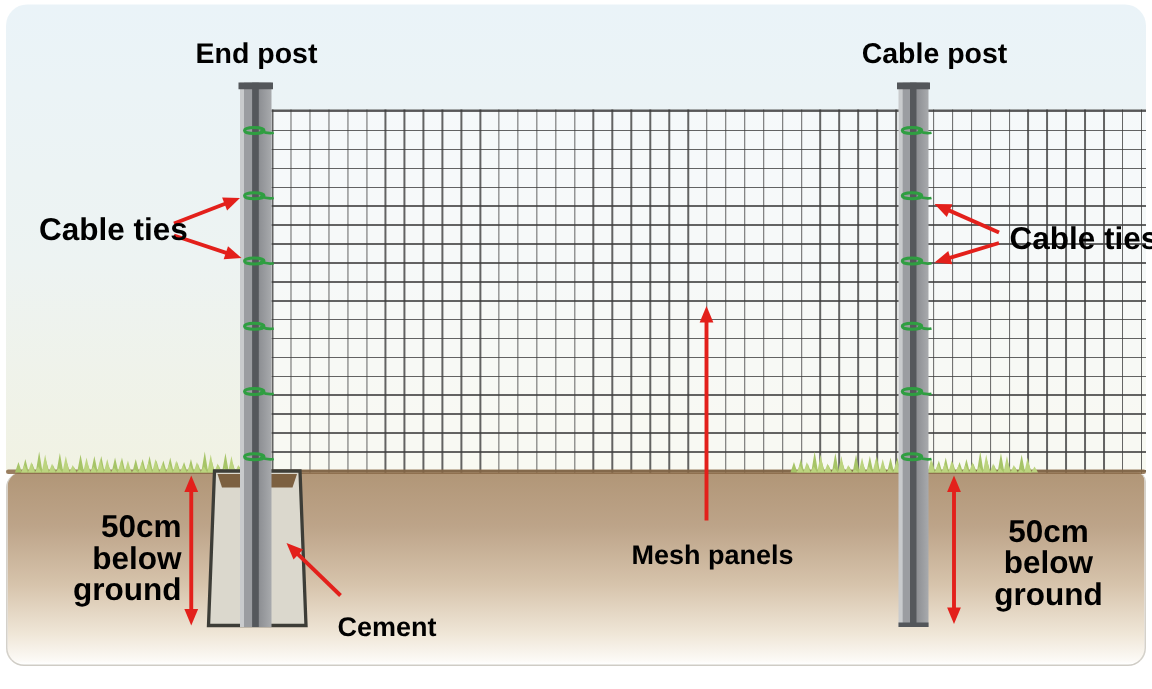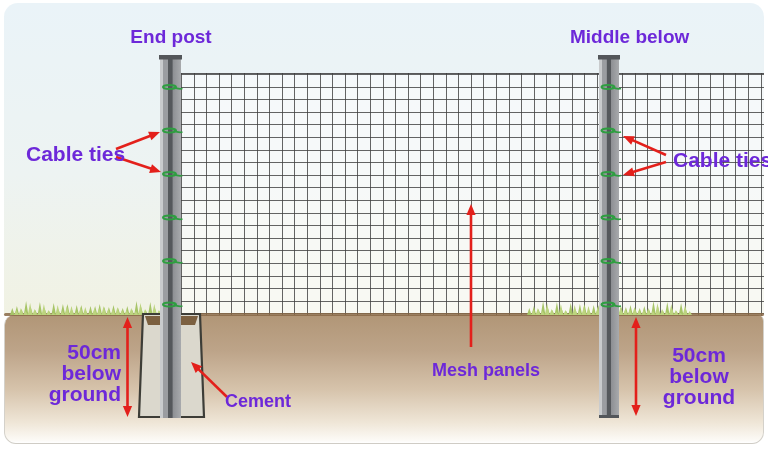--- a/index.html
+++ b/index.html
@@ -26,21 +26,21 @@
     background:linear-gradient(to bottom,#b19677 0%,#bda489 28%,#d6c3ab 58%,#efe6d7 84%,#fcfaf6 98%,#ffffff 100%);
     border-left:1px solid #d4d1ca;border-right:1px solid #d4d1ca;border-bottom:1px solid #cfccc5;
     box-sizing:border-box;
   }
   .ground-edge{
     position:absolute;left:4px;top:313px;width:760px;height:3px;
     background:#8a6a48;opacity:.85;border-radius:2px;
   }
   .overlay{position:absolute;left:0;top:0;width:768px;height:459px;}
   .lbl{
-    position:absolute;color:#6d28d9;font-weight:700;line-height:1.15;
+    position:absolute;color:#000000;font-weight:700;line-height:1.15;
     white-space:nowrap;
   }
   .lbl.title{font-size:19px;}
   .lbl.small{font-size:21px;}
   .lbl.two-line{white-space:normal;line-height:21px;}
 </style>
 </head>
 <body>
 
 <div class="canvas">
@@ -129,33 +129,33 @@
         <polygon points="127.5,417 122.9,406 132.1,406" fill="#e3201b"></polygon>
         <polygon points="127.5,317 132.1,328 122.9,328" fill="#e3201b"></polygon>
         <line x1="636" y1="323" x2="636" y2="410" stroke="#e3201b" stroke-width="2.6"></line>
         <polygon points="636,416 631.4,405 640.6,405" fill="#e3201b"></polygon>
         <polygon points="636,317 640.6,328 631.4,328" fill="#e3201b"></polygon>
       </g>
   </svg>
 
   <div class="lbl title" style="left:128px;top:26px;width:86px;text-align:center;">End post</div>
 
-  <div class="lbl title" style="left:570px;top:26px;width:106px;text-align:center;">Middle below</div>
+  <div class="lbl title" style="left:570px;top:26px;width:106px;text-align:center;">Cable post</div>
 
   <div class="lbl small" style="left:26px;top:142px;width:88px;text-align:right;">Cable ties</div>
 
   <div class="lbl small" style="left:673px;top:148px;width:92px;text-align:left;">Cable ties</div>
 
   <div class="lbl small two-line" style="left:8px;top:341px;width:113px;text-align:right;">
     <span>50cm below</span><br>
     <span>ground</span>
   </div>
 
   <div class="lbl small two-line" style="left:641px;top:344px;width:116px;text-align:center;">
     <span>50cm below</span><br>
     <span>ground</span>
   </div>
 
-  <div class="lbl small" style="left:428px;top:360px;width:116px;text-align:center;font-size:18px;">Mesh panels</div>
+  <div class="lbl small" style="left:417px;top:360px;width:116px;text-align:center;font-size:18px;">Mesh panels</div>
 
-  <div class="lbl small" style="left:225px;top:391px;width:90px;text-align:left;font-size:18px;">Cement</div>
+  <div class="lbl small" style="left:225px;top:408px;width:90px;text-align:left;font-size:18px;">Cement</div>
 
 </div>
 
 </body></html>

